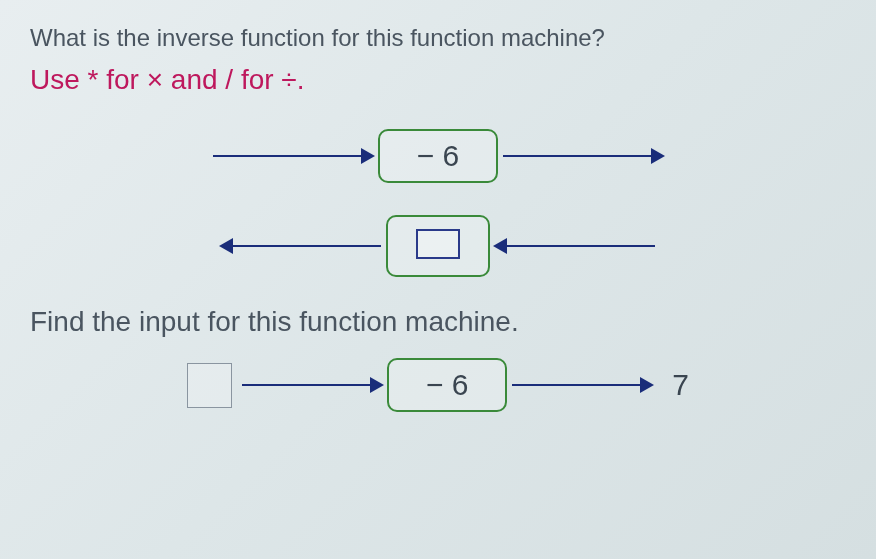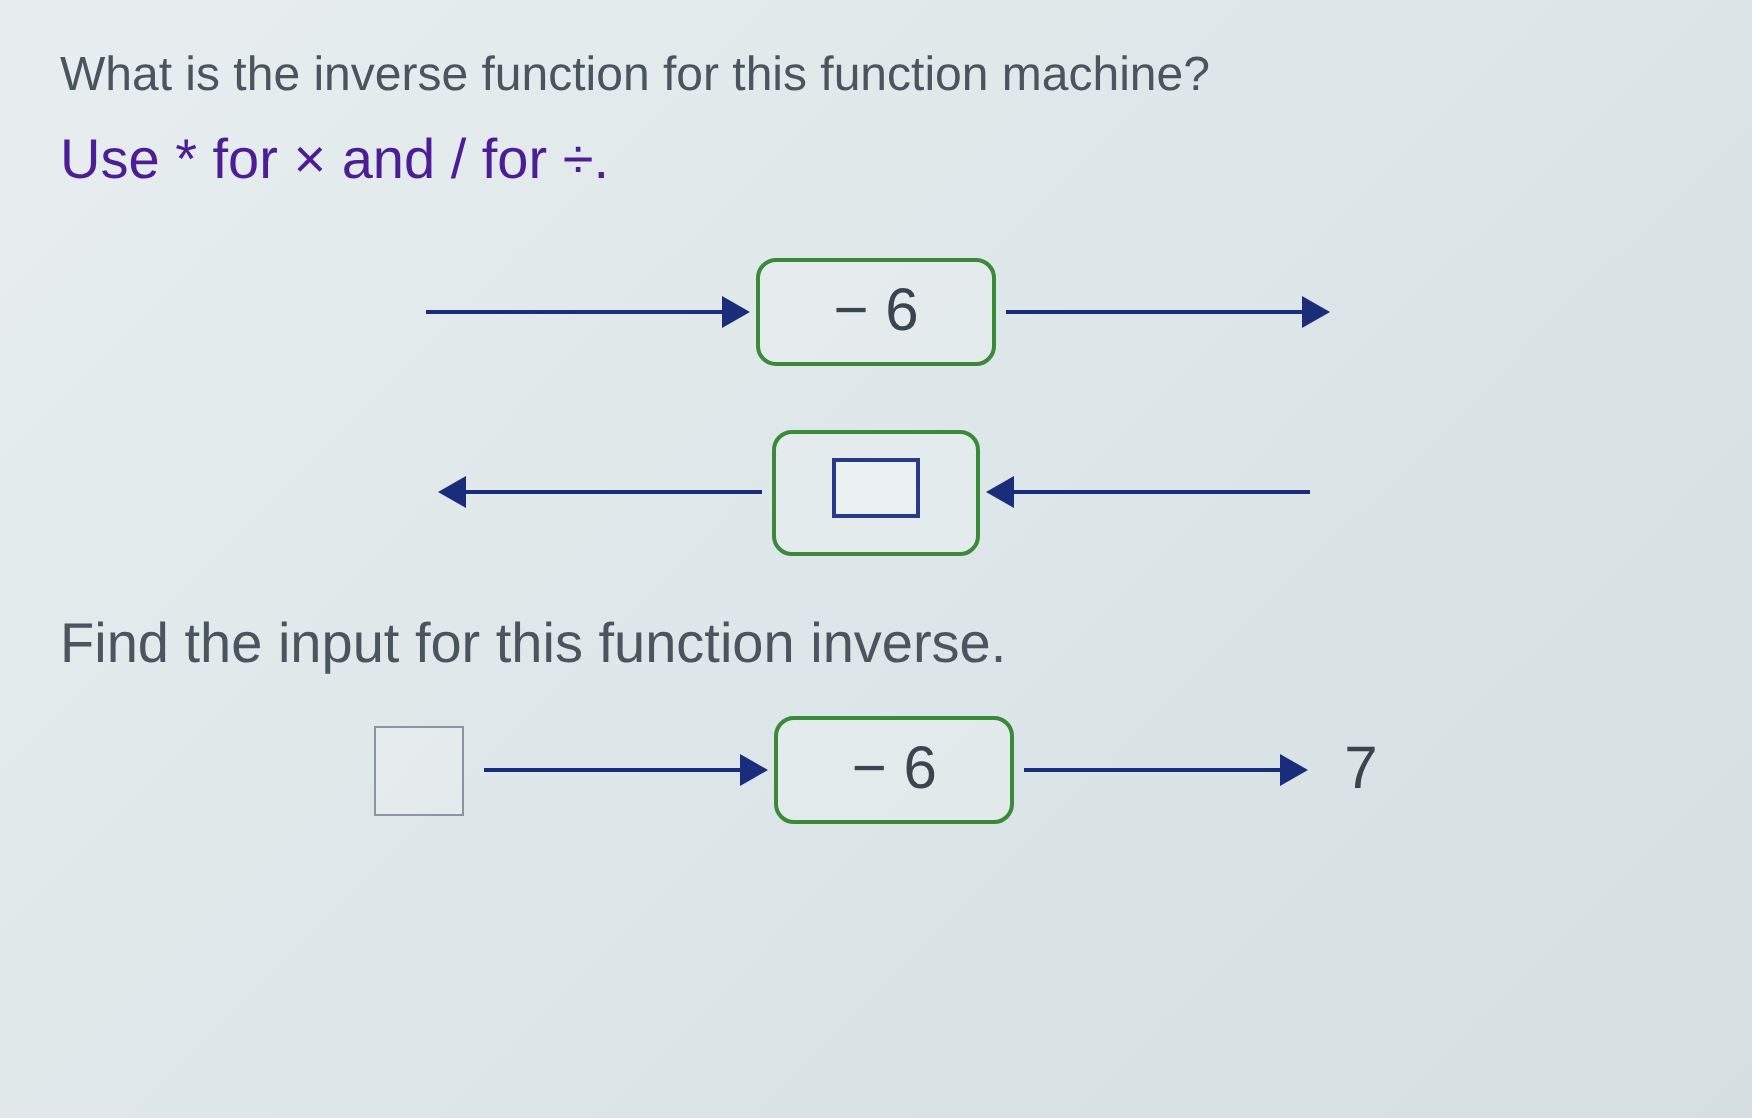--- a/index.html
+++ b/index.html
@@ -15,21 +15,21 @@
       padding: 20px 30px;
       position: relative;
     }
     .question-text {
       color: #4a5560;
       font-size: 24px;
       line-height: 1.5;
       margin-bottom: 8px;
     }
     .instruction-text {
-      color: #4c1d95;
+      color: #be185d;
       font-size: 28px;
     }
     .machine-row {
       display: flex;
       align-items: center;
       justify-content: center;
       margin: 30px 0;
       height: 60px;
     }
     .arrow-right {
@@ -128,21 +128,21 @@
 </div>
 
 <div class="machine-row">
   <div class="arrow-left"></div>
   <div class="input-box-container">
     <div class="inner-input"></div>
   </div>
   <div class="arrow-left"></div>
 </div>
 
-<div class="find-text">Find the input for this function inverse.</div>
+<div class="find-text">Find the input for this function machine.</div>
 
 <div class="bottom-row">
   <div class="small-input-box"></div>
   <div class="arrow-right"></div>
   <div class="op-box">− 6</div>
   <div class="arrow-right"></div>
   <div class="output-value">7</div>
 </div>
 
 </body></html>

